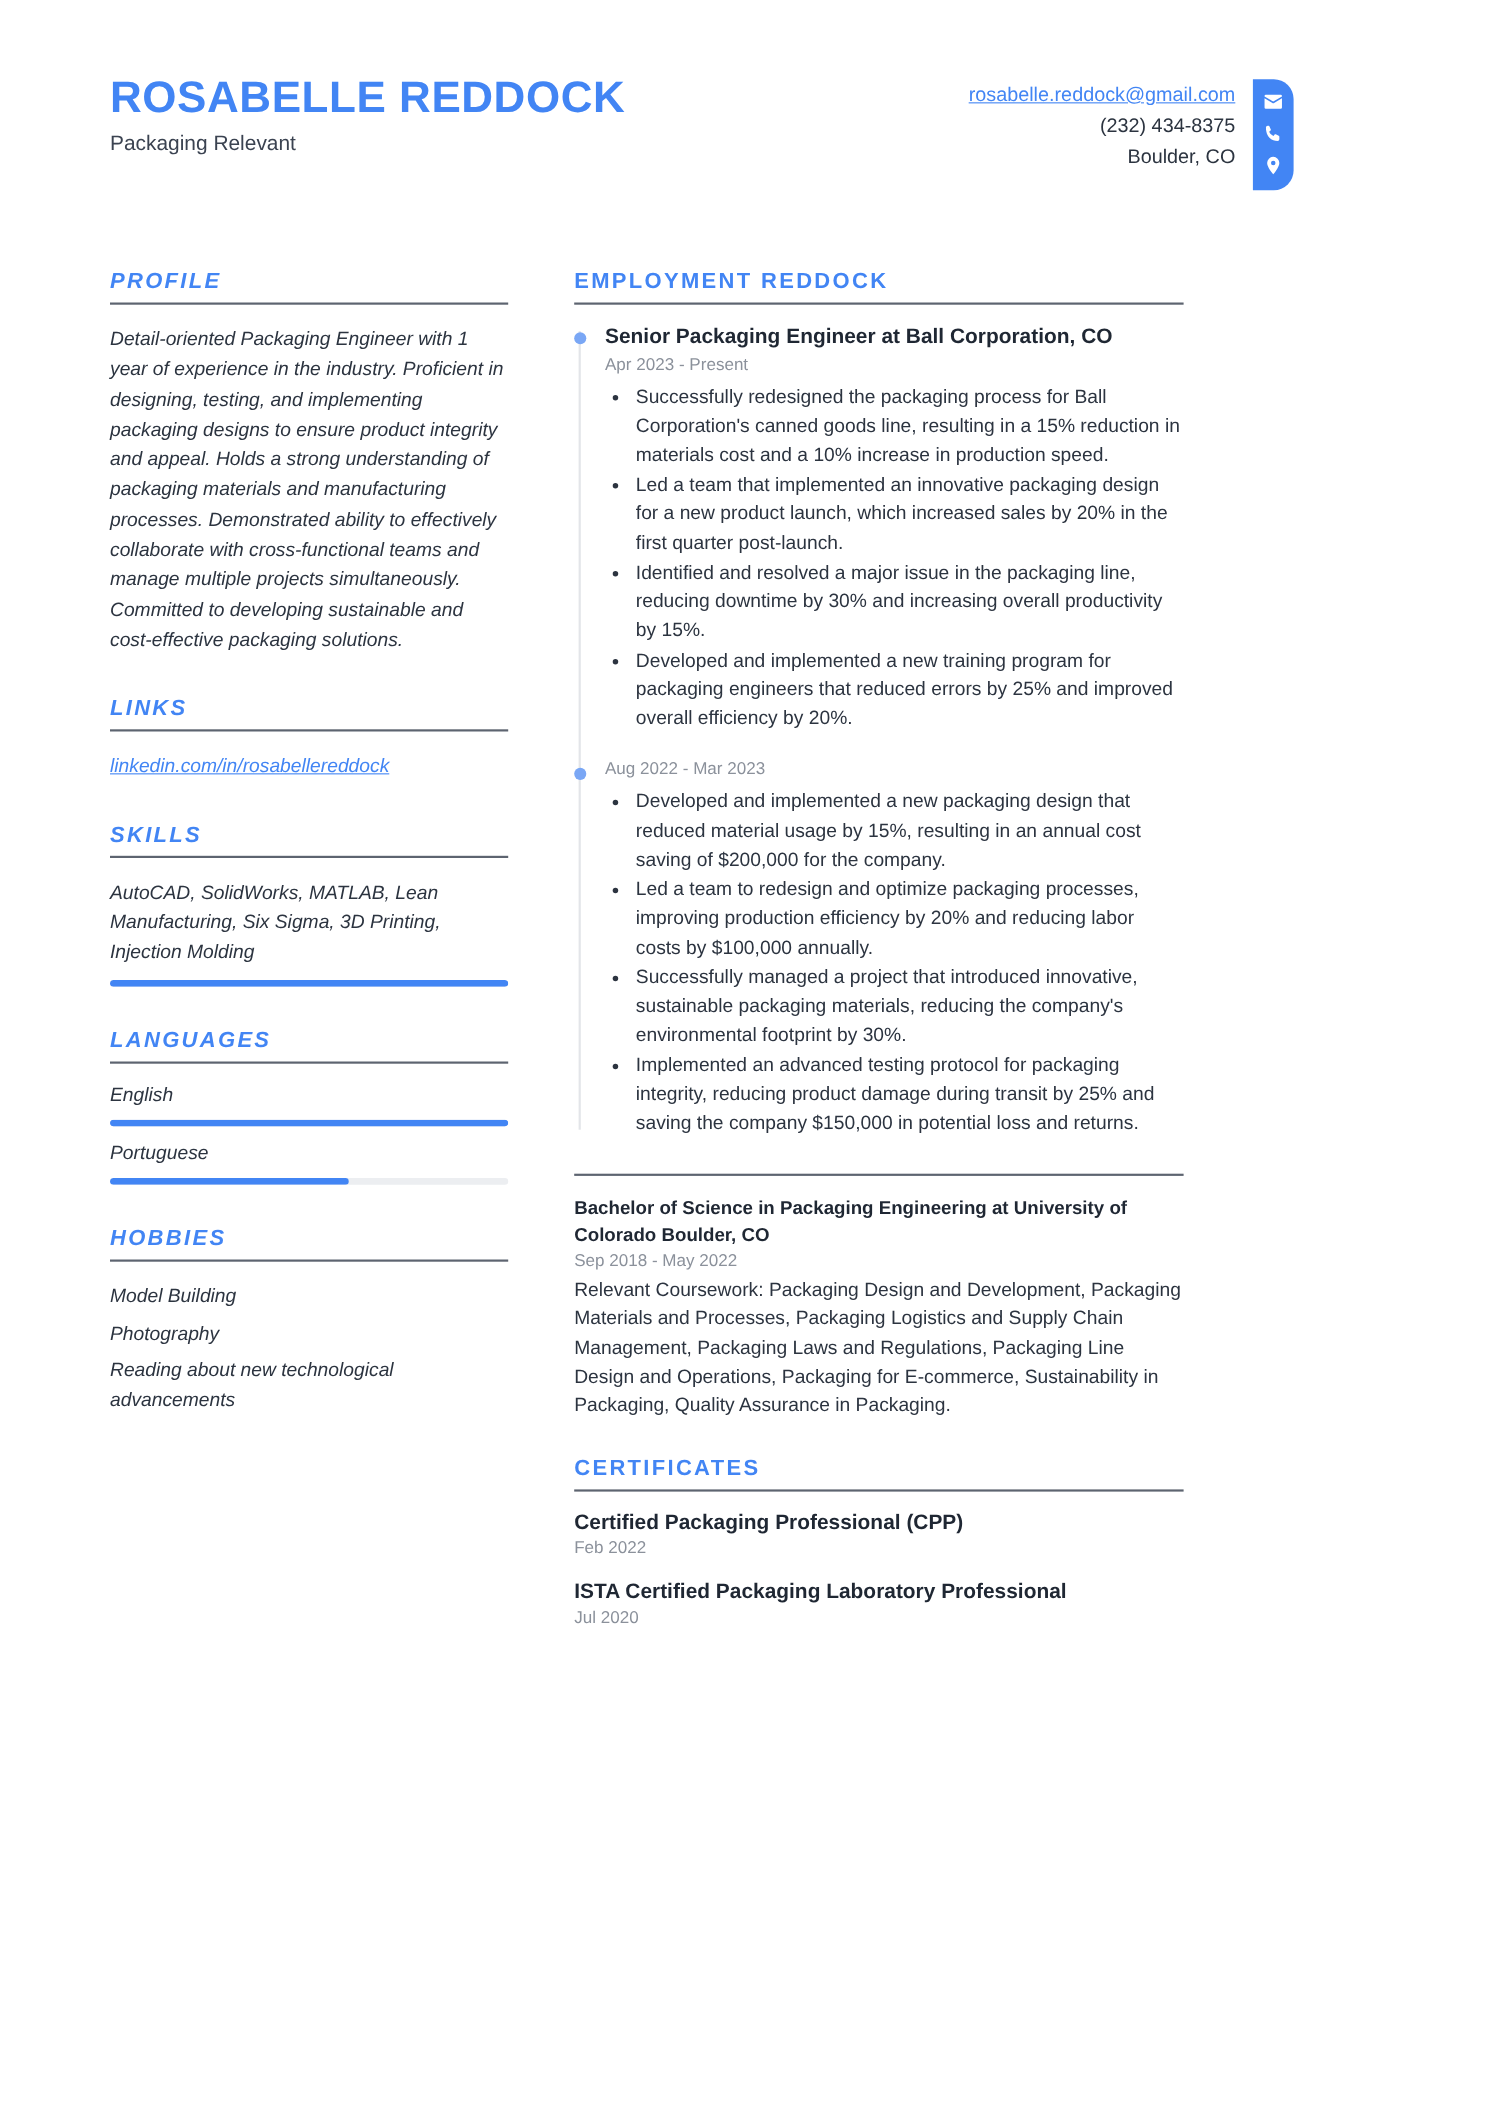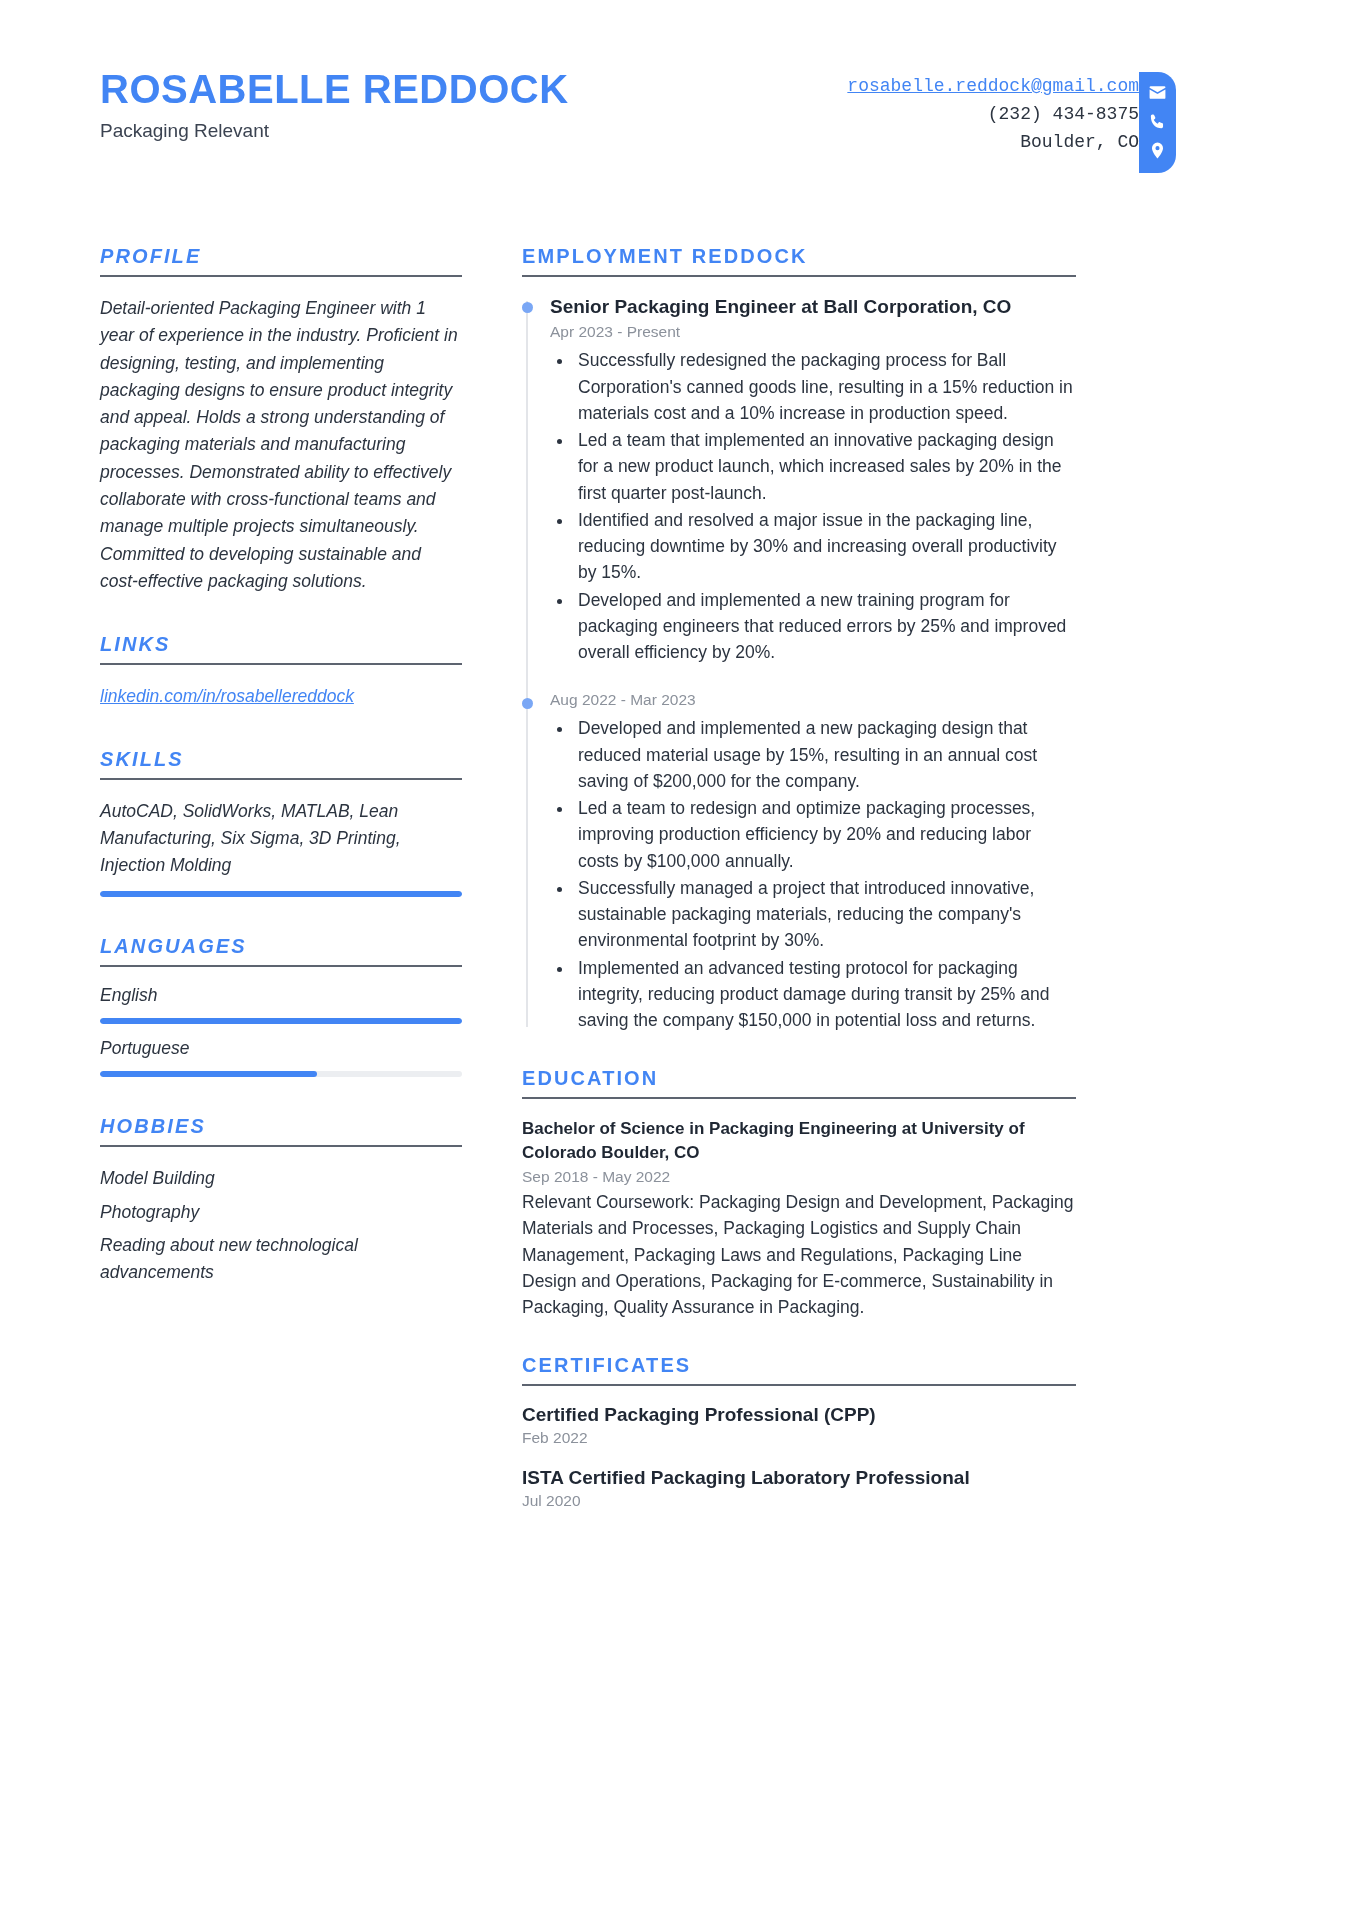--- a/index.html
+++ b/index.html
@@ -47,22 +47,22 @@
   }
 
   .header-right {
     display: flex;
     align-items: flex-start;
     padding-right: 0;
     margin-top: 4px;
   }
   .contact-lines {
     text-align: right;
+    padding-right: 16px;
     line-height: 1.56;
-    font-family: Liberation Mono, monospace;
   }
   .contact-line { font-size: 18px; color: #2c3440; white-space: nowrap; }
   .contact-line.email a,
   .contact-line.email {
     color: #4285f4;
     text-decoration: underline;
   }
   .icon-bar {
     background: #4285f4;
     width: 37px;
@@ -338,21 +338,20 @@
               <li>Developed and implemented a new packaging design that reduced material usage by 15%, resulting in an annual cost saving of $200,000 for the company.</li>
               <li>Led a team to redesign and optimize packaging processes, improving production efficiency by 20% and reducing labor costs by $100,000 annually.</li>
               <li>Successfully managed a project that introduced innovative, sustainable packaging materials, reducing the company's environmental footprint by 30%.</li>
               <li>Implemented an advanced testing protocol for packaging integrity, reducing product damage during transit by 25% and saving the company $150,000 in potential loss and returns.</li>
             </ul>
           </div>
         </div>
       </div>
 
       <div class="section-right">
-        <div class="section-head">EDUCATION</div>
         <div class="section-rule"></div>
         <div>
           <div class="edu-title">Bachelor of Science in Packaging Engineering at University of Colorado Boulder, CO</div>
           <div class="edu-date">Sep 2018 - May 2022</div>
           <div class="edu-desc">Relevant Coursework: Packaging Design and Development, Packaging Materials and Processes, Packaging Logistics and Supply Chain Management, Packaging Laws and Regulations, Packaging Line Design and Operations, Packaging for E-commerce, Sustainability in Packaging, Quality Assurance in Packaging.</div>
         </div>
       </div>
 
       <div class="section-right">
         <div class="section-head">CERTIFICATES</div>

